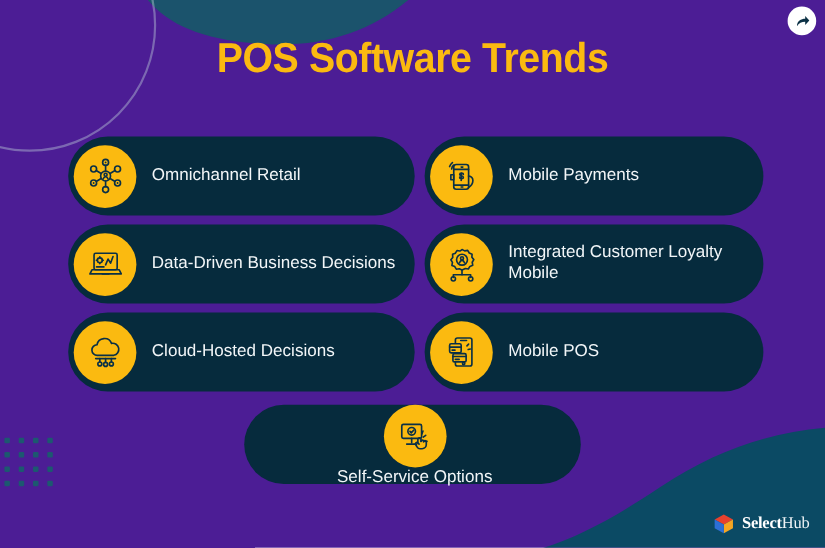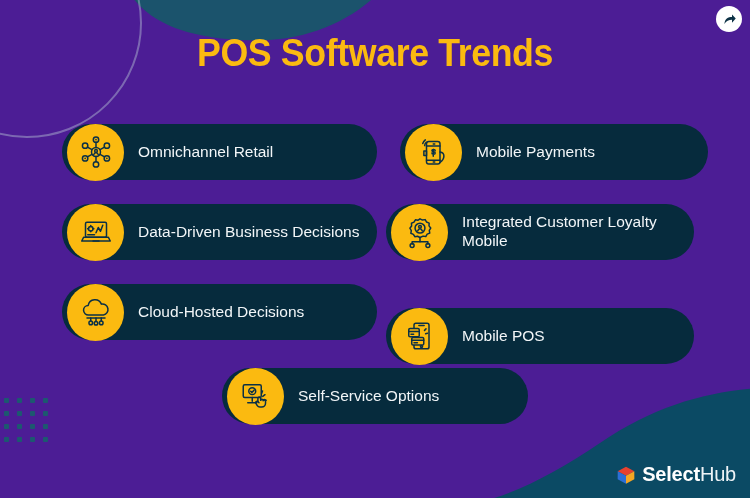--- a/index.html
+++ b/index.html
@@ -73,30 +73,30 @@
 
   
   .cards { position:absolute; inset:0; z-index:10; }
 
   .card {
     position:absolute;
     background:#062b3d;
     border-radius:40px;
     display:flex;
     align-items:center;
-    height:56px;
+    height:72px;
     cursor:pointer;
   }
   .card.r1l { left:62px;  top:124px; width:315px; }
-  .card.r1r { left:400px; top:124px; width:308px; }
+  .card.r1r { left:386px; top:124px; width:308px; }
   .card.r2l { left:62px;  top:204px; width:315px;text-align:center; }
   .card.r2r { left:386px; top:204px; width:308px; }
   .card.r3l { left:62px;  top:284px; width:315px; }
-  .card.r3r { left:386px; top:284px; width:308px;margin-top:24px; }
-  .card.r4c { left:222px; top:368px; width:306px; }
+  .card.r3r { left:386px; top:284px; width:308px; }
+  .card.r4c { left:222px; top:368px; width:306px;flex-direction:column; }
 
   .card-icon {
     flex:0 0 auto;
     width:57px; height:57px;
     margin-left:5px;
     border-radius:50%;
     background:#FBBA10;
     display:flex; align-items:center; justify-content:center;
   }
   .card-icon svg { width:36px; height:36px; display:block; }
@@ -112,22 +112,22 @@
   }
 
   
   .logo {
     position:absolute; right:14px; bottom:12px;
     display:flex; align-items:center; gap:6px;
     z-index:20; cursor:pointer;
   }
   .logo-mark { width:20px; height:20px; display:block; }
   .logo-text {
-    font-size:20px; color:#ffffff; letter-spacing:-0.2px;
-    font-family:Liberation Sans, sans-serif;
+    font-size:15px; color:#ffffff; letter-spacing:-0.2px;
+    font-family:Liberation Serif, serif;
   }
   .logo-text b { font-weight:bold; }
   .logo-text span { font-weight:300; color:#eef3f6; }
 </style>
 </head>
 <body>
 
 <div id="infographic">
 
   <div class="bg-layer">

